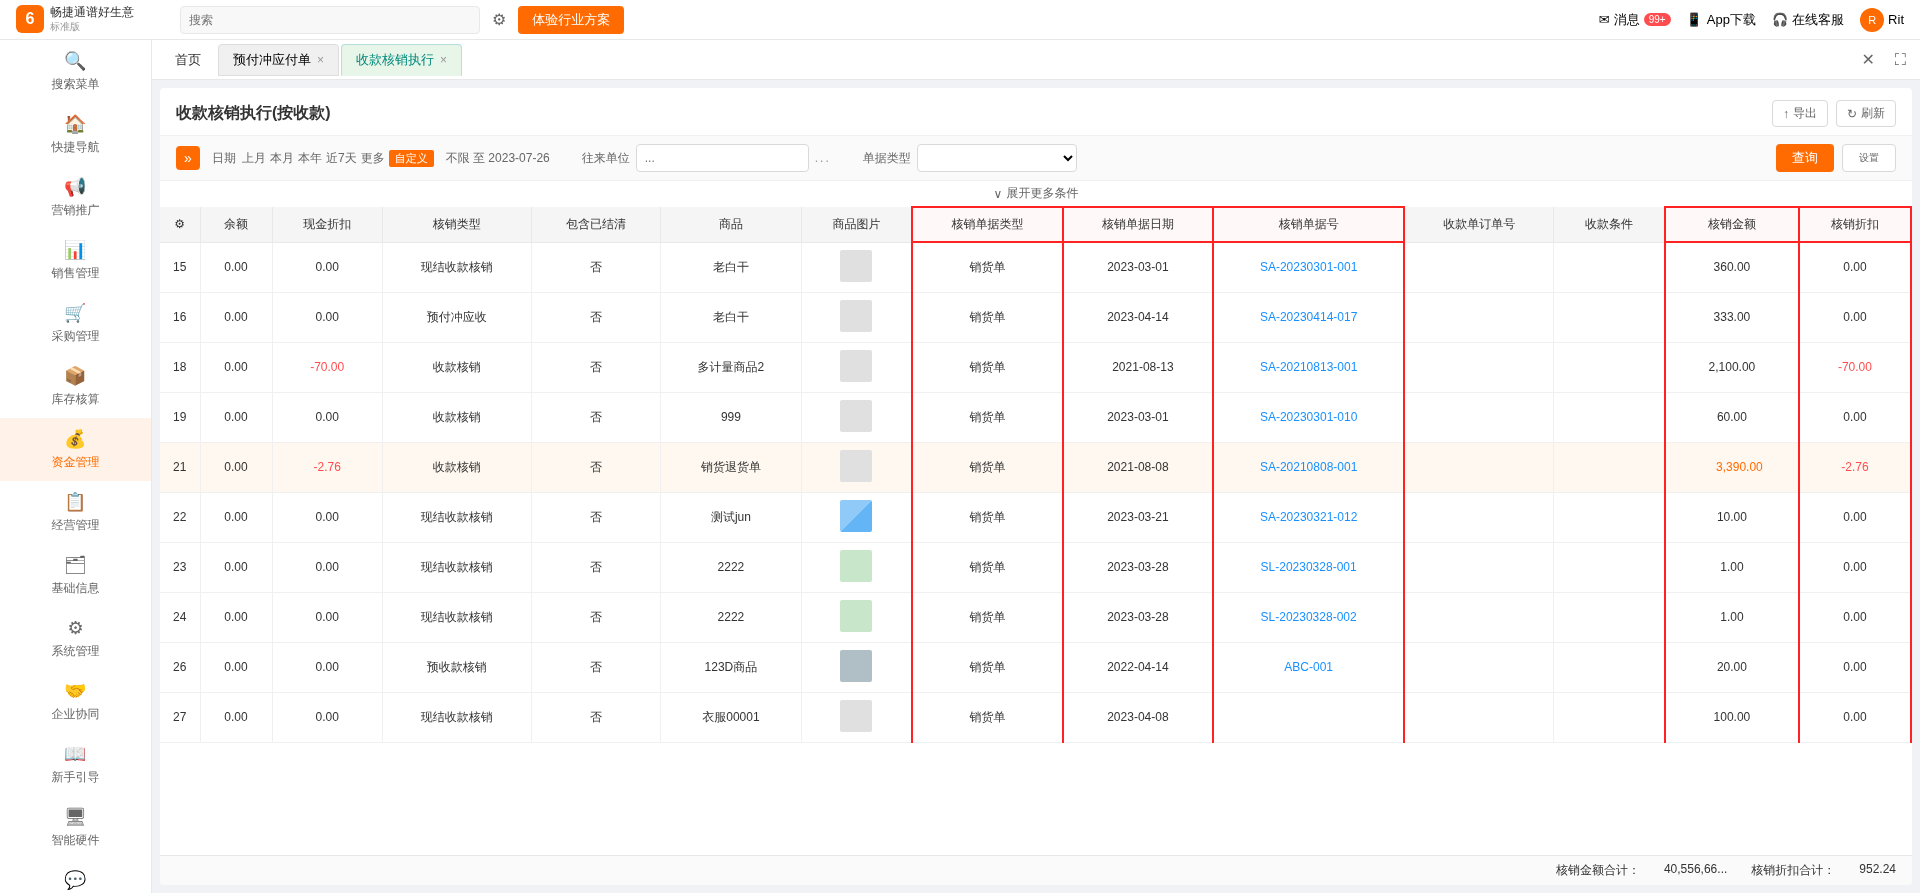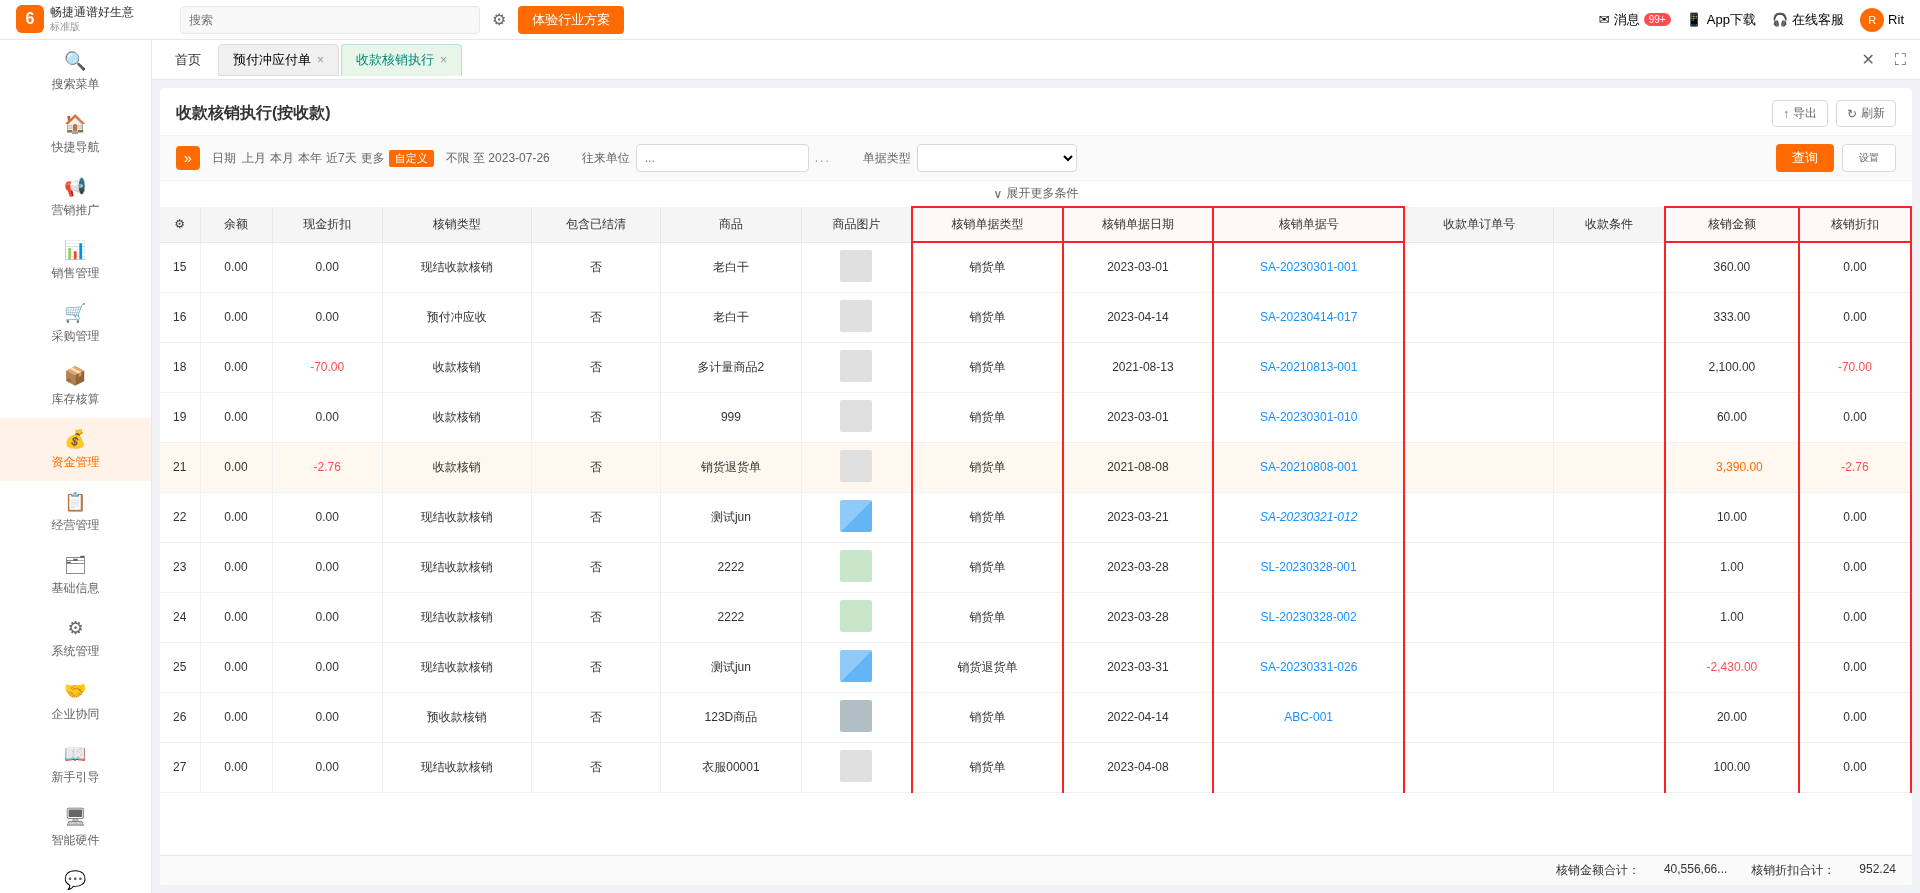--- a/index.html
+++ b/index.html
@@ -369,21 +369,21 @@
               <tr>
                 <td>22</td>
                 <td>0.00</td>
                 <td>0.00</td>
                 <td>现结收款核销</td>
                 <td>否</td>
                 <td>测试jun</td>
                 <td style="text-align: center;"><div style="width: 32px; height: 32px; background: linear-gradient(135deg, rgb(144, 202, 249) 50%, rgb(100, 181, 246) 50%) rgb(144, 202, 249); border-radius: 2px; display: inline-block;"></div></td>
                 <td style="border-left: 2px solid rgb(255, 34, 34); border-right: 2px solid rgb(255, 34, 34);">销货单</td>
                 <td style="border-left: 2px solid rgb(255, 34, 34); border-right: 2px solid rgb(255, 34, 34);">2023-03-21</td>
-                <td style="border-left: 2px solid rgb(255, 34, 34); border-right: 2px solid rgb(255, 34, 34); font-style: italic;"><a href="#" class="link-text">SA-20230321-012</a></td>
+                <td style="border-left: 2px solid rgb(255, 34, 34); border-right: 2px solid rgb(255, 34, 34);"><a href="#" class="link-text">SA-20230321-012</a></td>
                 <td></td>
                 <td></td>
                 <td style="border-left: 2px solid rgb(255, 34, 34); border-right: 2px solid rgb(255, 34, 34);">10.00</td>
                 <td style="border-left: 2px solid rgb(255, 34, 34); border-right: 2px solid rgb(255, 34, 34);">0.00</td>
               </tr>
               <tr>
                 <td>23</td>
                 <td>0.00</td>
                 <td>0.00</td>
                 <td>现结收款核销</td>
@@ -405,36 +405,20 @@
                 <td>现结收款核销</td>
                 <td>否</td>
                 <td>2222</td>
                 <td style="text-align: center;"><div style="width: 32px; height: 32px; background: rgb(200, 230, 201); border-radius: 2px; display: inline-block;"></div></td>
                 <td style="border-left: 2px solid rgb(255, 34, 34); border-right: 2px solid rgb(255, 34, 34);">销货单</td>
                 <td style="border-left: 2px solid rgb(255, 34, 34); border-right: 2px solid rgb(255, 34, 34);">2023-03-28</td>
                 <td style="border-left: 2px solid rgb(255, 34, 34); border-right: 2px solid rgb(255, 34, 34);"><a href="#" class="link-text">SL-20230328-002</a></td>
                 <td></td>
                 <td></td>
                 <td style="border-left: 2px solid rgb(255, 34, 34); border-right: 2px solid rgb(255, 34, 34);">1.00</td>
-                <td style="border-left: 2px solid rgb(255, 34, 34); border-right: 2px solid rgb(255, 34, 34);">0.00</td>
-              </tr>
-              <tr>
-                <td>25</td>
-                <td>0.00</td>
-                <td>0.00</td>
-                <td>现结收款核销</td>
-                <td>否</td>
-                <td>测试jun</td>
-                <td style="text-align: center;"><div style="width: 32px; height: 32px; background: linear-gradient(135deg, rgb(144, 202, 249) 50%, rgb(100, 181, 246) 50%) rgb(144, 202, 249); border-radius: 2px; display: inline-block;"></div></td>
-                <td style="border-left: 2px solid rgb(255, 34, 34); border-right: 2px solid rgb(255, 34, 34);">销货退货单</td>
-                <td style="border-left: 2px solid rgb(255, 34, 34); border-right: 2px solid rgb(255, 34, 34);">2023-03-31</td>
-                <td style="border-left: 2px solid rgb(255, 34, 34); border-right: 2px solid rgb(255, 34, 34);"><a href="#" class="link-text">SA-20230331-026</a></td>
-                <td></td>
-                <td></td>
-                <td class="red-text" style="border-left: 2px solid rgb(255, 34, 34); border-right: 2px solid rgb(255, 34, 34);">-2,430.00</td>
                 <td style="border-left: 2px solid rgb(255, 34, 34); border-right: 2px solid rgb(255, 34, 34);">0.00</td>
               </tr>
               <tr>
                 <td>26</td>
                 <td>0.00</td>
                 <td>0.00</td>
                 <td>预收款核销</td>
                 <td>否</td>
                 <td>123D商品</td>
                 <td style="text-align: center;"><div style="width: 32px; height: 32px; background: rgb(176, 190, 197); border-radius: 2px; display: inline-block;"></div></td>

